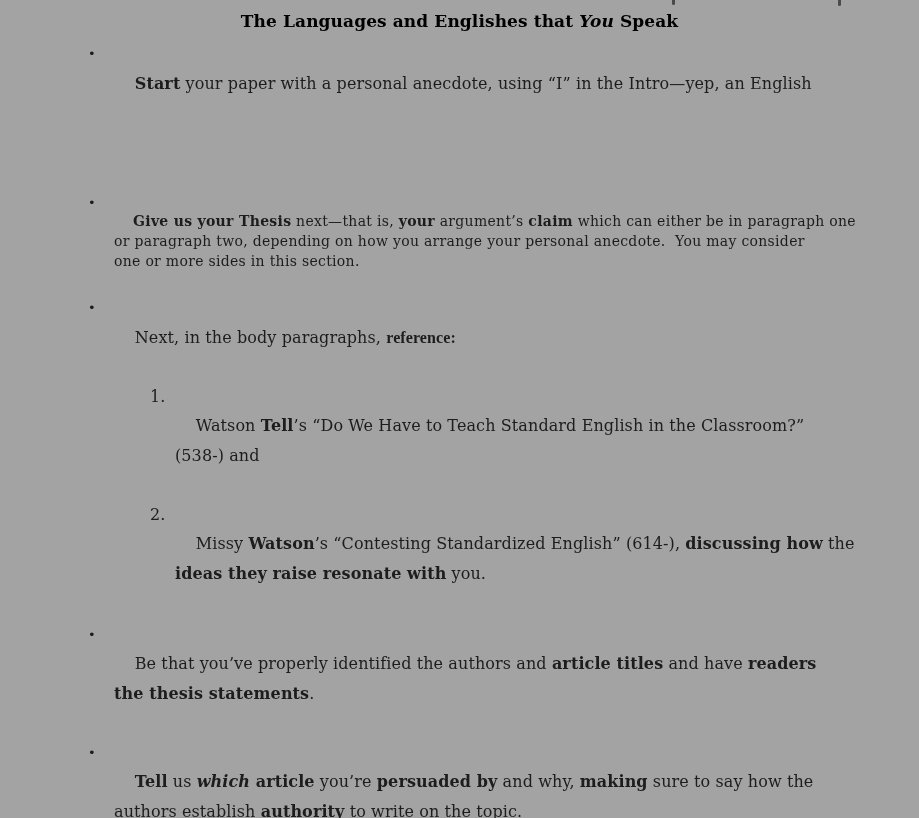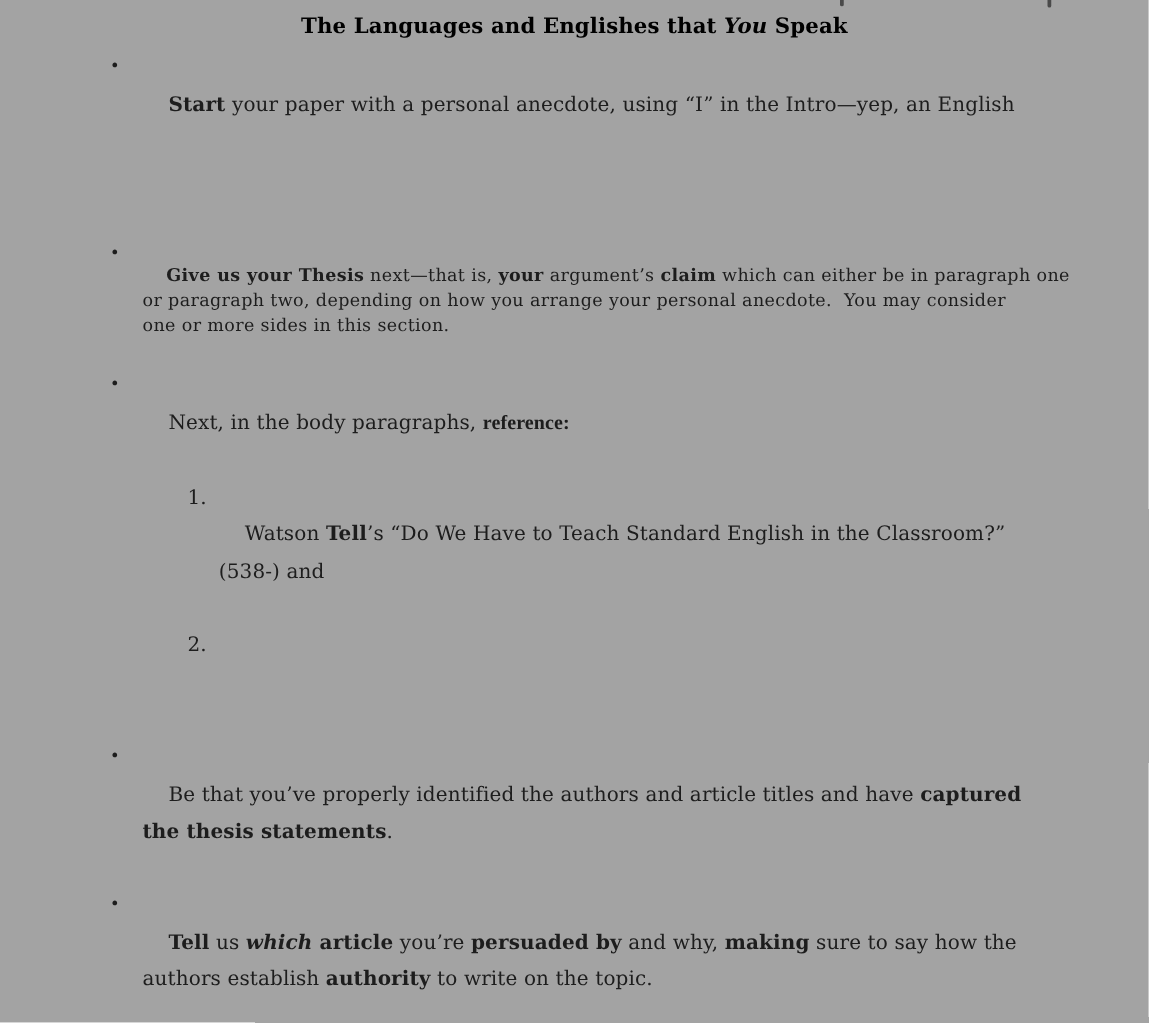--- a/index.html
+++ b/index.html
@@ -94,24 +94,24 @@
 
   <div class="block b3">
     <span class="marker">•</span><span><span>Next, in the body paragraphs, </span><span style="font-weight: bold; font-family: Liberation Serif, serif;">reference:</span></span>
   </div>
 
   <div class="block num">
     <span class="marker">1.</span><span><span>Watson </span><span style="font-weight: bold;">Tell</span><span>’s “Do We Have to Teach Standard English in the Classroom?”</span><br><span>(538-) and</span></span>
   </div>
 
   <div class="block num">
-    <span class="marker">2.</span>
+    <span class="marker">2.</span><span><span>Missy </span><span style="font-weight: bold;">Watson</span><span>’s “Contesting Standardized English” (614-), </span><span style="font-weight: bold;">discussing how</span><span> the</span><br><span style="font-weight: bold;">ideas they raise resonate with</span><span> you.</span></span>
   </div>
 
   <div class="block b6">
-    <span class="marker">•</span><span><span>Be that you’ve </span><span style="font-weight: normal;">properly identified the authors</span><span> and </span><span style="font-weight: normal; margin-top: 40px;">article titles</span><span> and have </span><span style="font-weight: bold;">captured</span><br><span style="font-weight: bold;">the thesis statements</span><span>.</span></span>
+    <span class="marker">•</span><span><span>Be that you’ve </span><span style="font-weight: normal;">properly identified the authors</span><span> and </span><span style="font-weight: bold; margin-top: 40px;">article titles</span><span> and have </span><span style="font-weight: bold;">readers</span><br><span style="font-weight: bold;">the thesis statements</span><span>.</span></span>
   </div>
 
   <div class="block">
     <span class="marker">•</span><span><span style="font-weight: bold;">Tell</span><span> us </span><span style="font-weight: bold; font-style: italic;">which</span><span style="font-weight: bold;"> article</span><span> you’re </span><span style="font-weight: bold;">persuaded by</span><span> and why, </span><span style="font-weight: bold;">making</span><span> sure to say how the</span><br><span>authors establish </span><span style="font-weight: bold;">authority</span><span> to write on the topic.</span></span>
   </div>
 
 </div>
 
 </body></html>

